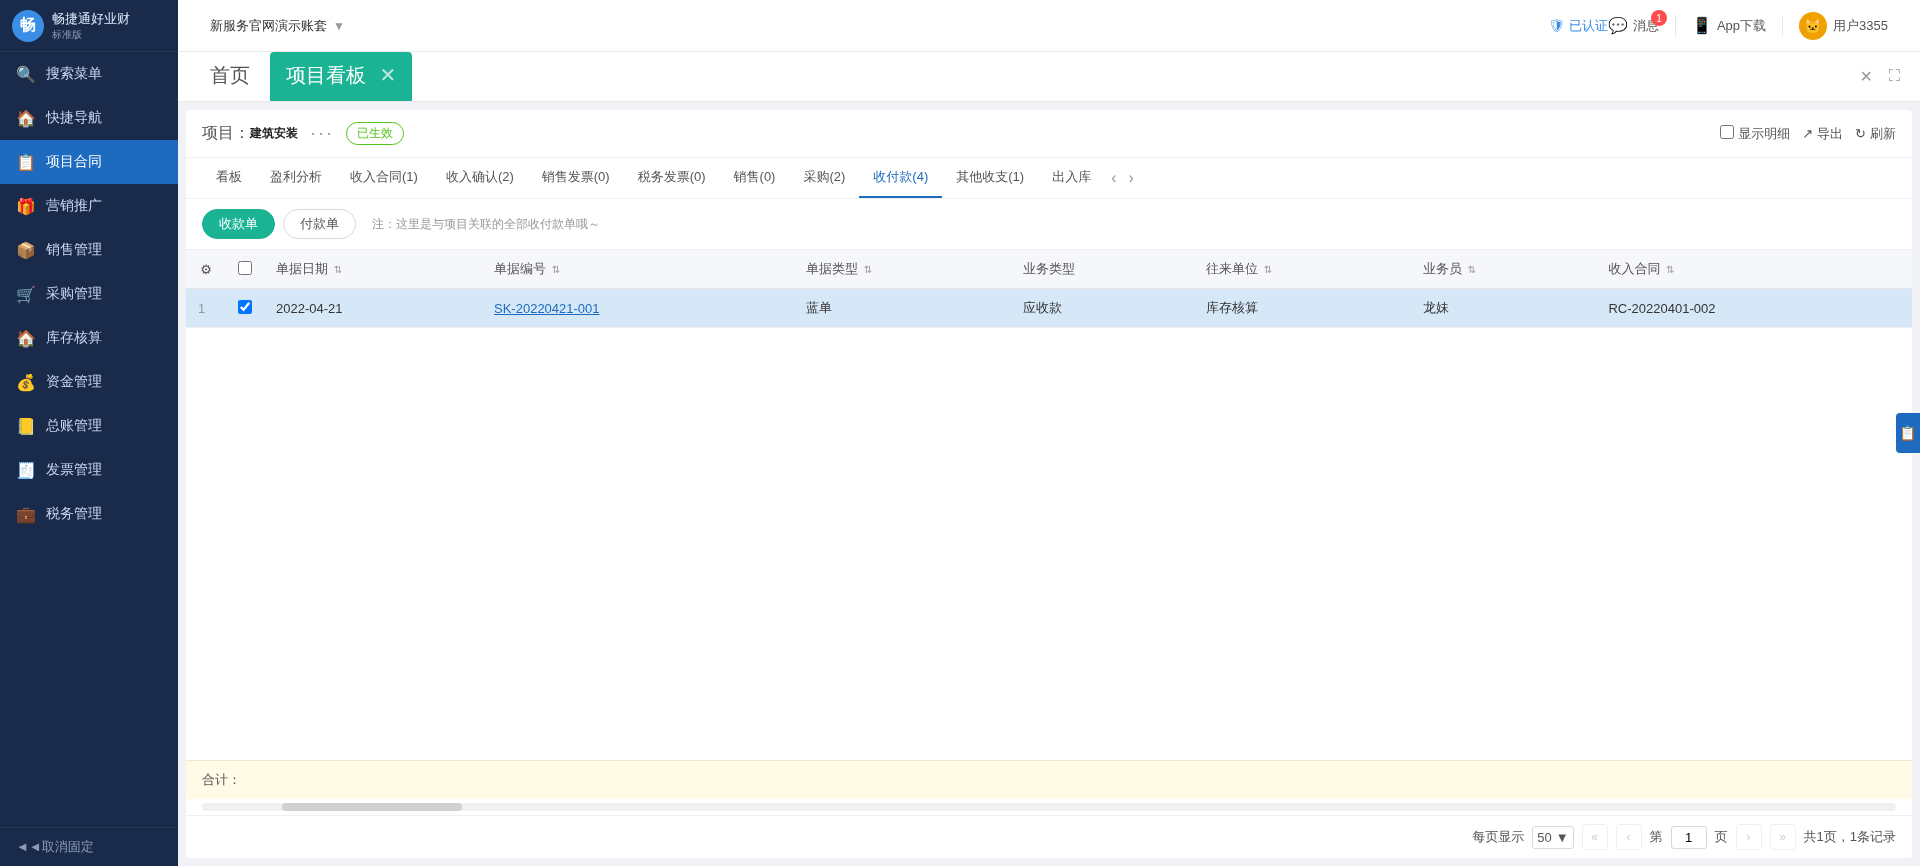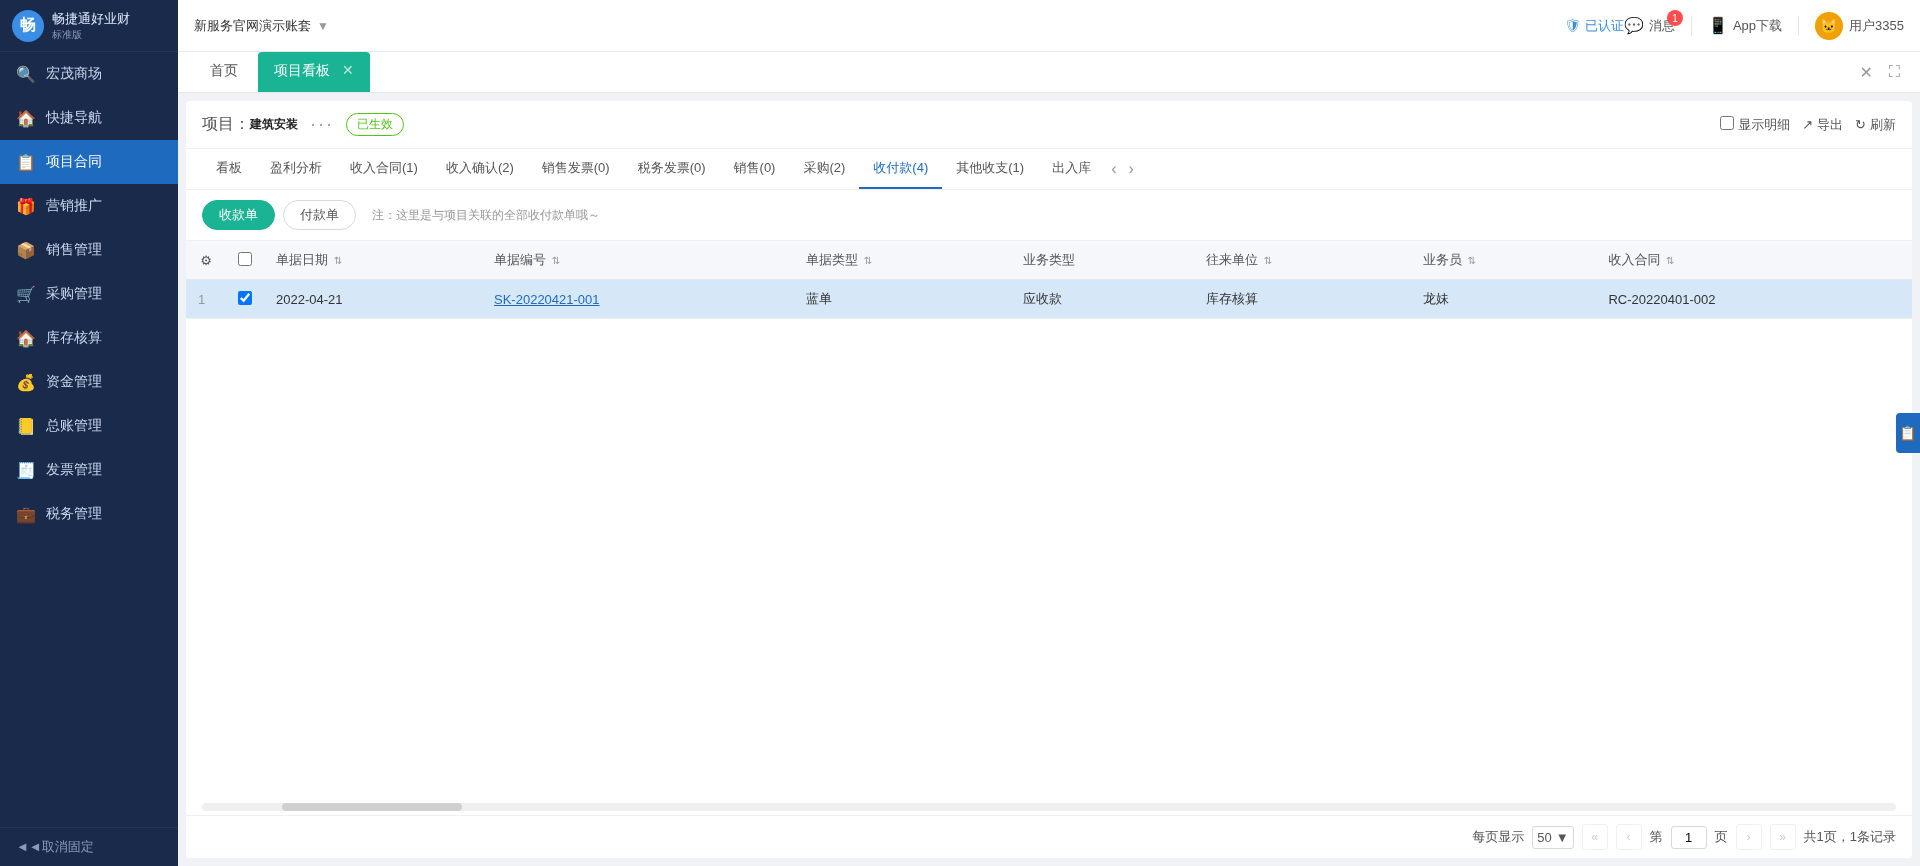--- a/index.html
+++ b/index.html
@@ -54,21 +54,21 @@
       background: #f0f2f5;
       overflow: hidden;
     }
 
     
     .topbar {
       height: 52px;
       background: white;
       display: flex;
       align-items: center;
-      padding: 0 16px;
+      padding: 0 32px;
       border-bottom: 1px solid #e8e8e8;
       flex-shrink: 0;
     }
     .topbar-account {
       display: flex; align-items: center; font-size: 13px; color: #333;
       cursor: pointer; flex: 1;
     }
     .topbar-account-chevron { color: #999; margin-left: 6px; font-size: 12px; }
     .topbar-certified {
       display: flex; align-items: center; color: #3a8ee6; font-size: 13px; margin-left: 20px;
@@ -95,21 +95,21 @@
     .tabbar {
       background: white;
       display: flex;
       align-items: center;
       padding: 0 16px;
       border-bottom: 1px solid #e8e8e8;
       flex-shrink: 0;
       gap: 4px;
     }
     .tab {
-      padding: 10px 16px; cursor: pointer; color: #555; font-size: 14px;
+      padding: 10px 16px; cursor: pointer; color: #555; font-size: 20px;
       border-bottom: 2px solid transparent; white-space: nowrap;
     }
     .tab.active {
       background: #1ab394; color: white; border-radius: 4px 4px 0 0;
       border-bottom: 2px solid #1ab394;
     }
     .tab-close { margin-left: 8px; cursor: pointer; opacity: 0.7; }
     .tabbar-actions { margin-left: auto; display: flex; gap: 8px; }
     .tabbar-icon-btn { cursor: pointer; color: #999; font-size: 16px; padding: 4px; }
 
@@ -230,21 +230,21 @@
   <div class="sidebar-logo">
     <div class="sidebar-logo-icon">畅</div>
     <div>
       <div style="font-size:13px;color:#e0eaff;">畅捷通好业财</div>
       <div style="font-size:10px;color:#8a9ab8;">标准版</div>
     </div>
   </div>
   <div class="sidebar-scroll">
     <div class="sidebar-item">
       <span class="sidebar-item-icon">🔍</span>
-      <span>宏茂商场</span>
+      <span>搜索菜单</span>
     </div>
     <div class="sidebar-item">
       <span class="sidebar-item-icon">🏠</span>
       <span>快捷导航</span>
     </div>
     <div class="sidebar-item active">
       <span class="sidebar-item-icon">📋</span>
       <span>项目合同</span>
     </div>
     <div class="sidebar-item">
@@ -428,20 +428,23 @@
             <td>RC-20220401-002</td>
           </tr>
         </tbody>
       </table>
 
       <div class="right-panel-btn" style="position:fixed;right:0;top:50%;transform:translateY(-50%);background:#1e6abf;color:white;padding:12px 4px;border-radius:4px 0 0 4px;cursor:pointer;font-size:14px;">
         📋
       </div>
     </div>
 
+    <div class="table-footer">
+      <span>合计：</span>
+    </div>
 
     <div class="scrollbar-row">
       <div class="scrollbar-inner">
         <div class="scrollbar-thumb"></div>
       </div>
     </div>
 
     <div class="pagination">
       <span>每页显示</span>
       <div class="per-page-select">

